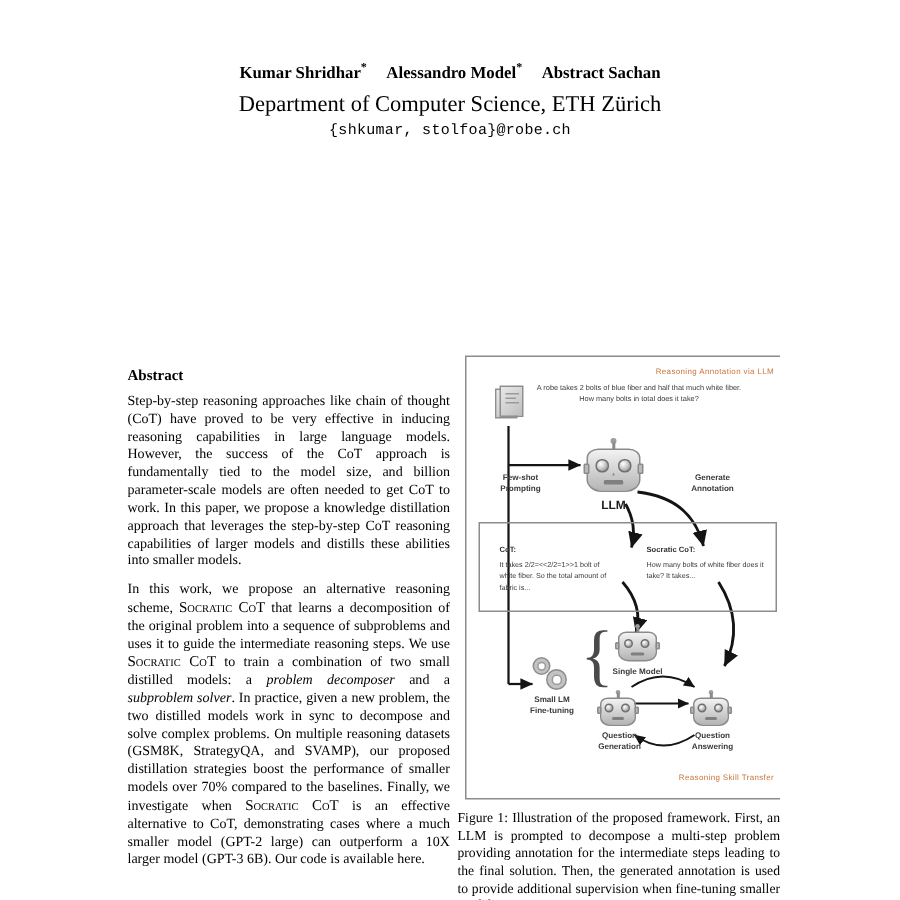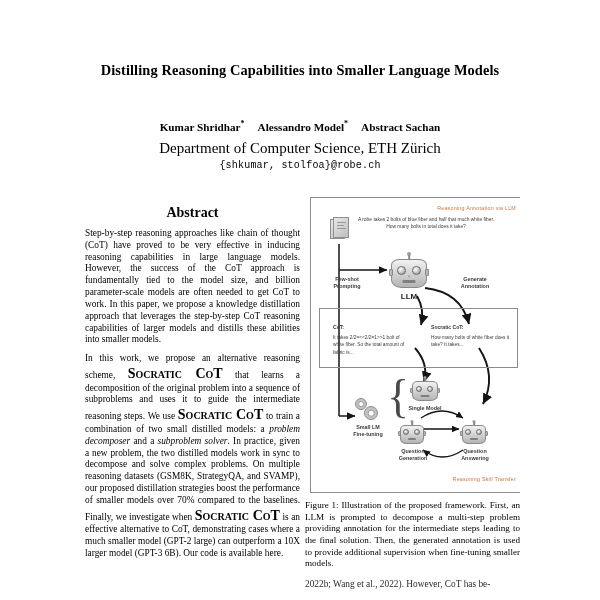--- a/index.html
+++ b/index.html
@@ -79,38 +79,36 @@
   .col-right {
     position: absolute;
     left: 305px;
     top: 0;
     width: 215px;
     height: 404px;
     overflow: hidden;
   }
 
   .section-head {
-    text-align: center;
     font-weight: bold;
-    font-size: 14px;
+    font-size: 10px;
     margin: 9px 0 7px 0;
   }
 
   p.body {
     font-size: 9.35px;
     line-height: 1.265;
     text-align: justify;
     margin: 0 0 7px 0;
     text-indent: 0;
     hyphens: manual;
   }
   p.body .sc {
     font-variant: small-caps;
-    font-size: 14px;
-    font-weight: bold;
+    font-size: 10px;
   }
   p.body i { font-style: italic; }
 
   .cutoff-line {
     font-size: 9.35px;
     line-height: 1.265;
     text-align: justify;
     margin: 0;
     color: #2a2a2a;
   }
@@ -263,21 +261,20 @@
     line-height: 1.28;
     text-align: justify;
     margin: 7px 0 0 0;
   }
 </style>
 </head>
 <body>
 
 <div class="page">
 
-  <h1 class="title">Distilling Reasoning Capabilities into Smaller Language Models</h1>
 
   <div class="authors">
     <span class="author"><span>Kumar Shridhar</span><sup>*</sup></span><span class="sep"></span><span class="author"><span>Alessandro Model</span><sup>*</sup></span><span class="sep"></span><span class="author"><span>Abstract Sachan</span></span>
   </div>
 
   <div class="affil">Department of Computer Science, ETH Zürich</div>
   <div class="email">{shkumar, stolfoa}@robe.ch</div>
 
   <div class="columns">
 

